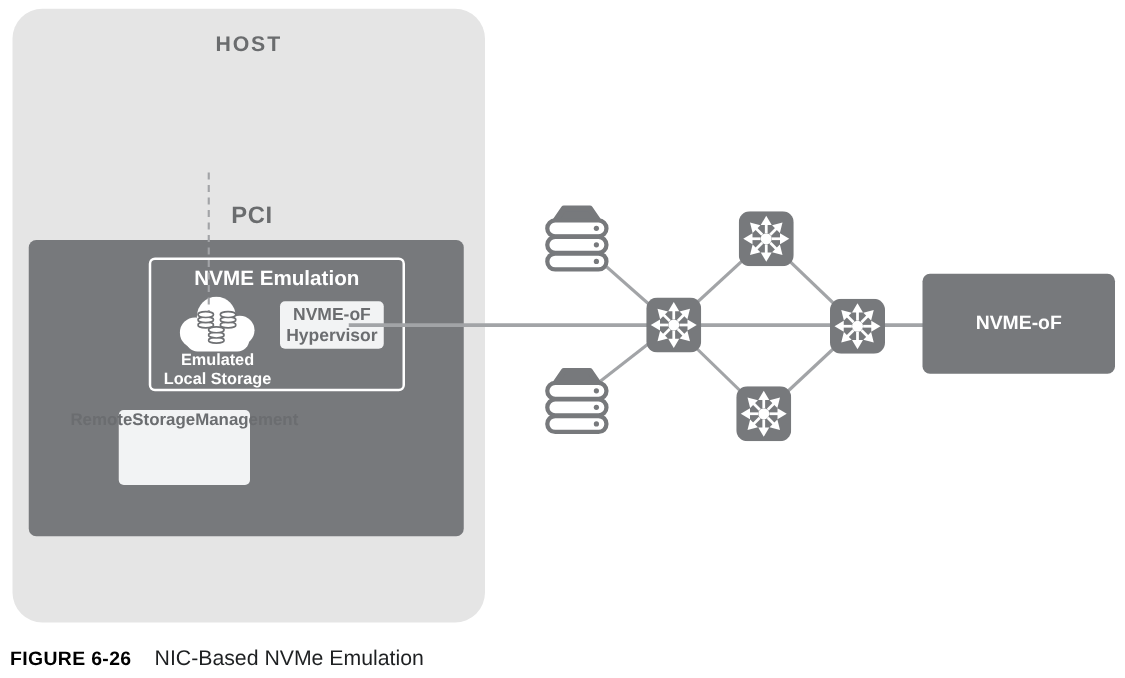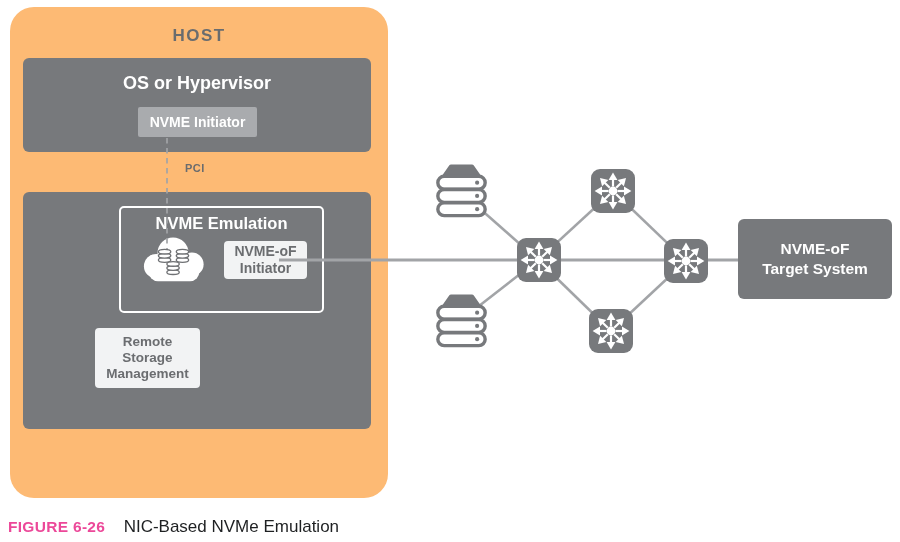--- a/index.html
+++ b/index.html
@@ -2,52 +2,52 @@
 <html><head>
 <meta charset="utf-8">
 <style>
   html,body{margin:0;padding:0;background:#ffffff;}
   .canvas{
     position:relative;width:900px;height:542px;background:#ffffff;overflow:hidden;
     font-family:"Liberation Sans", sans-serif;
   }
   .abs{position:absolute;}
   
-  .host-panel{left:10px;top:7px;width:378px;height:491px;background:#fdba74;border-radius:24px;}
+  .host-panel{left:10px;top:7px;width:378px;height:491px;background:#e5e5e5;border-radius:24px;}
   .host-title{left:0;top:19px;width:100%;text-align:center;font-size:17px;font-weight:bold;
     letter-spacing:1.5px;color:#6a6c6e;}
   .dark-box{background:#77797c;border-radius:6px;}
   .os-box{left:13px;top:51px;width:348px;height:94px;}
   .os-title{left:0;top:15px;width:100%;text-align:center;font-size:18px;font-weight:bold;color:#ffffff;}
   .nvme-initiator{left:115px;top:49px;width:119px;height:30px;background:#a9abae;border-radius:2px;
     color:#ffffff;font-size:14px;font-weight:bold;text-align:center;line-height:30px;}
-  .pci-label{left:175px;top:155px;font-size:11px;font-weight:bold;color:#6a6c6e;letter-spacing:.5px;}
+  .pci-label{left:175px;top:155px;font-size:19px;font-weight:bold;color:#6a6c6e;letter-spacing:.5px;}
   .adapter-box{left:13px;top:185px;width:348px;height:237px;}
   .emulation-box{left:72px;top:14px;width:205px;height:107px;border:2px solid #ffffff;border-radius:5px;
     box-sizing:border-box;margin-left:24px;}
   .emulation-title{left:0;top:6px;width:100%;text-align:center;font-size:16.5px;font-weight:bold;color:#ffffff;}
   .cloud-icon{left:19px;top:29px;width:68px;height:47px;}
   .storage-label{left:-4px;top:73px;width:114px;text-align:center;color:#ffffff;
     font-size:13px;font-weight:bold;line-height:1.15;}
   .nvme-of-box{left:103px;top:33px;width:83px;height:38px;background:#f2f3f4;border-radius:4px;
     color:#6b6d70;font-size:14px;font-weight:bold;text-align:center;line-height:1.25;
     display:flex;flex-direction:column;justify-content:center;}
   .remote-box{left:72px;top:136px;width:105px;height:60px;background:#f2f3f4;border-radius:4px;
     color:#6b6d70;font-size:13.5px;font-weight:bold;text-align:center;line-height:1.2;
-    display:flex;flex-direction:column;justify-content:center;}
+    display:flex;justify-content:center;}
   .adapter-label{left:0;bottom:11px;width:100%;text-align:center;font-size:14.5px;font-weight:bold;color:#ffffff;}
   
   .lines-svg{left:0;top:0;width:900px;height:542px;pointer-events:none;}
   .net-icon{pointer-events:none;}
   .target-box{left:738px;top:219px;width:154px;height:80px;background:#77797c;border-radius:6px;
     color:#ffffff;font-size:15.5px;font-weight:bold;text-align:center;line-height:1.3;
     display:flex;flex-direction:column;justify-content:center;}
   
   .caption{left:8px;top:517px;white-space:nowrap;}
-  .caption .fig{font-size:15.5px;font-weight:bold;color:#ec4899;letter-spacing:.3px;}
+  .caption .fig{font-size:15.5px;font-weight:bold;color:#000000;letter-spacing:.3px;}
   .caption .ttl{font-size:17px;font-weight:normal;color:#1e2022;margin-left:14px;margin-top:21px;}
 </style>
 </head>
 <body>
 
 <div class="canvas">
 
   <svg width="0" height="0" style="position:absolute" aria-hidden="true">
     <defs>
       <g id="sw-arrow" fill="#ffffff">
@@ -96,36 +96,36 @@
         <use href="#coin-stack" transform="translate(24,20)"></use>
         <use href="#coin-stack" transform="translate(43,20)"></use>
         <use href="#coin-stack" transform="translate(33,33)"></use>
       </g>
     </defs>
   </svg>
 
   <div class="abs host-panel">
     <div class="abs host-title">HOST</div>
 
-    <div class="abs dark-box os-box">
-      <div class="abs os-title">OS or Hypervisor</div>
-      <div class="abs nvme-initiator">NVME Initiator</div>
-    </div>
 
     <div class="abs pci-label">PCI</div>
 
     <div class="abs dark-box adapter-box">
       <div class="abs emulation-box">
         <div class="abs emulation-title">NVME Emulation</div>
         <svg class="abs cloud-icon" viewBox="0 0 68 50">
           <use href="#cloud-glyph"></use>
         </svg>
+        <div class="abs storage-label">
+          <span>Emulated</span><br>
+          <span>Local Storage</span>
+        </div>
         <div class="abs nvme-of-box">
           <span>NVME-oF</span>
-          <span>Initiator</span>
+          <span>Hypervisor</span>
         </div>
       </div>
 
       <div class="abs remote-box">
         <span>Remote</span>
         <span>Storage</span>
         <span>Management</span>
       </div>
 
     </div>
@@ -162,21 +162,20 @@
     </svg>
   <svg class="abs net-icon" style="left:589px;top:309px;width:44px;height:44px" viewBox="0 0 44 44">
       <use href="#switch-glyph"></use>
     </svg>
   <svg class="abs net-icon" style="left:664px;top:239px;width:44px;height:44px" viewBox="0 0 44 44">
       <use href="#switch-glyph"></use>
     </svg>
 
   <div class="abs target-box">
     <span>NVME-oF</span>
-    <span>Target System</span>
   </div>
 
   <div class="abs caption">
     <span class="fig">FIGURE 6-26</span>
     <span class="ttl">NIC-Based NVMe Emulation</span>
   </div>
 
 </div>
 
 </body></html>

